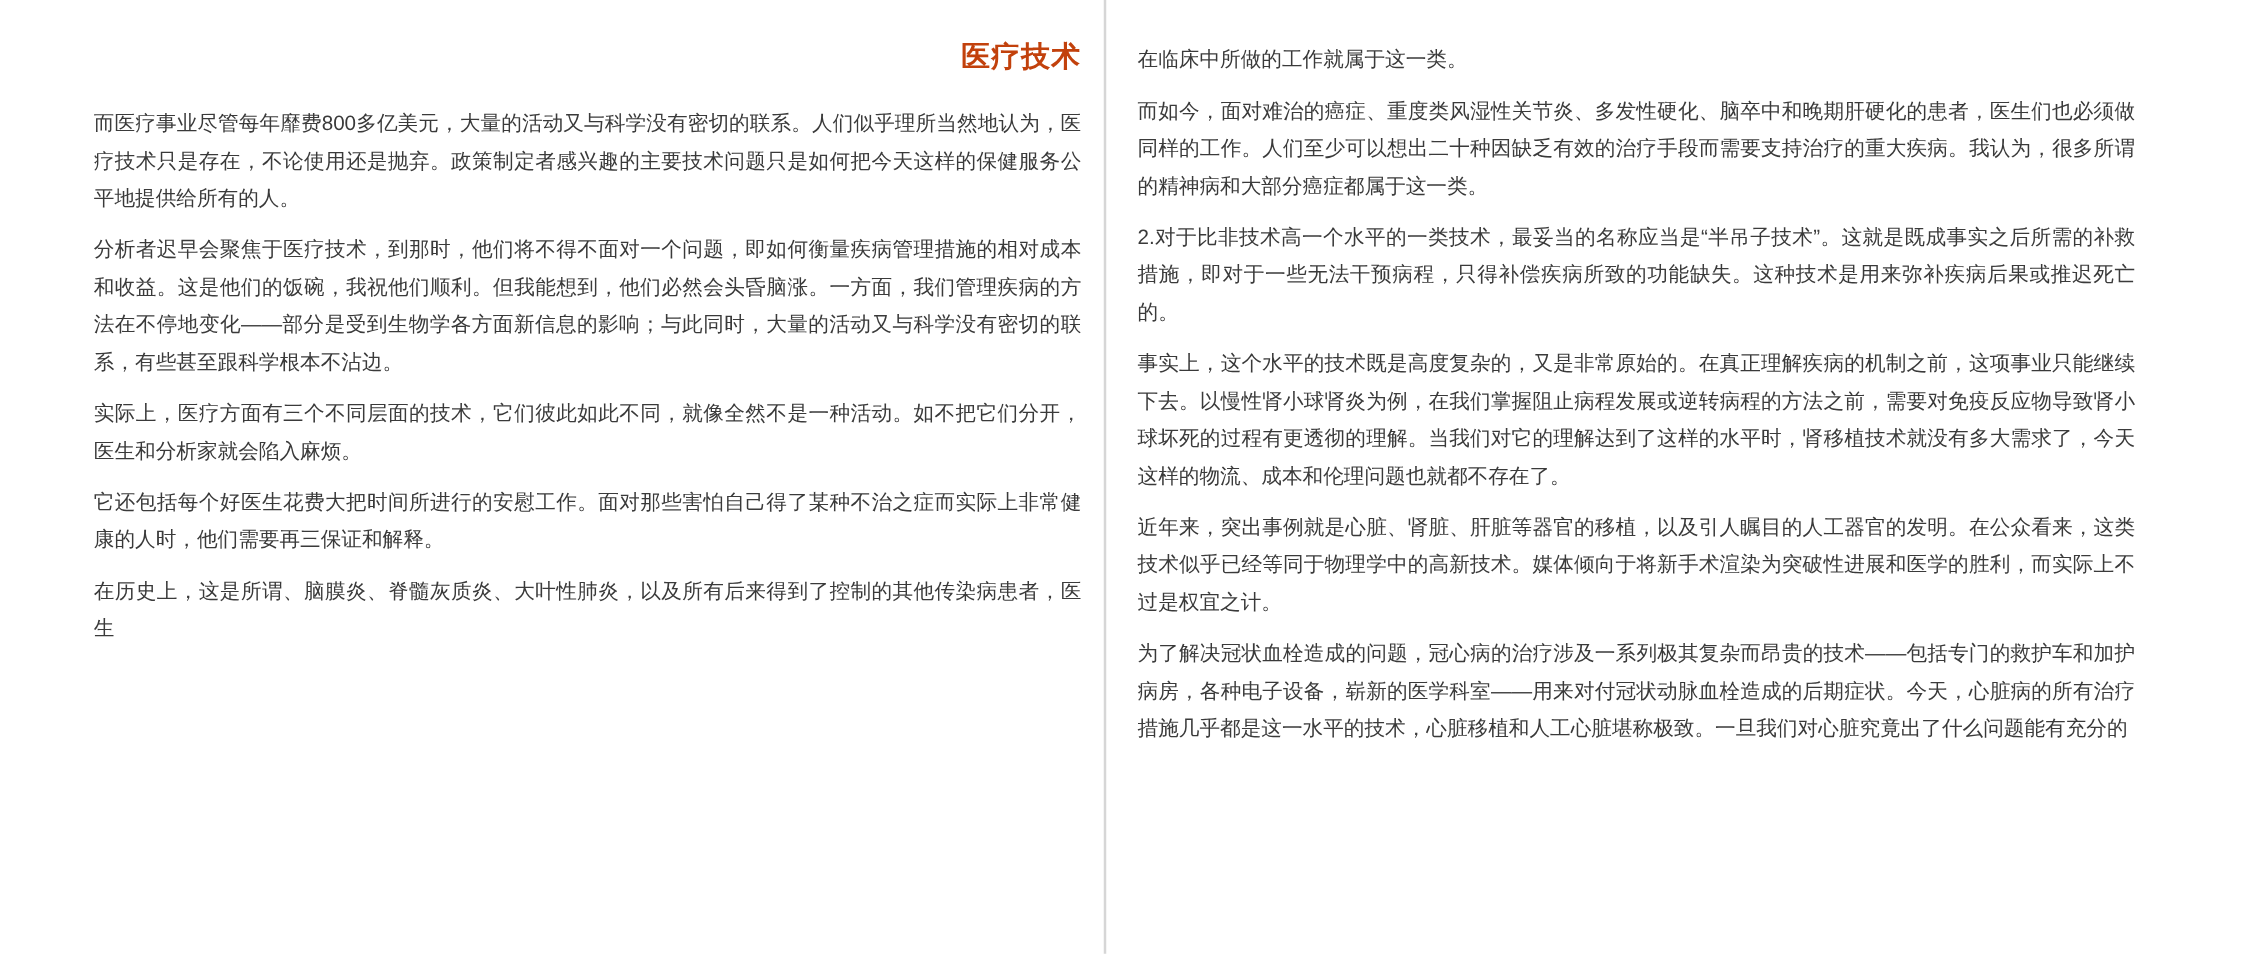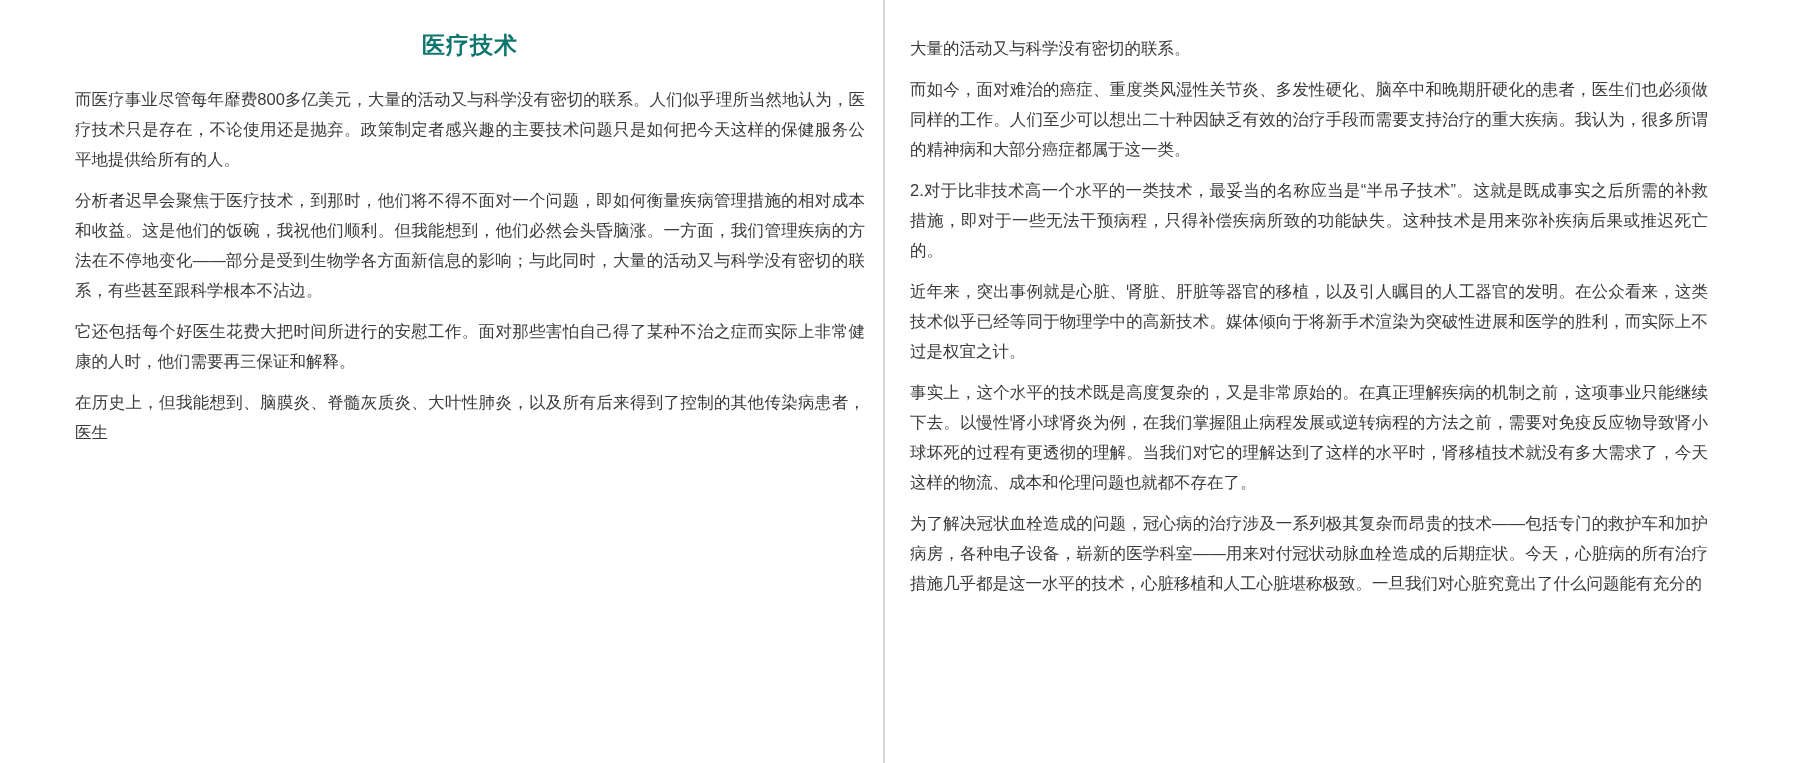--- a/index.html
+++ b/index.html
@@ -35,23 +35,23 @@
   .column-right {
     left: 910px;
     top: 22px;
     width: 798px;
   }
   .doc-title {
     font-size: 23px;
     line-height: 30px;
     font-weight: bold;
     margin: 8px 0 24px 0;
-    color: #0f766e;
+    color: #c2410c;
     letter-spacing: 1px;
-    text-align: center;
+    text-align: right;
   }
   .column p {
     margin: 11px 0;
   }
   .page-divider {
     position: absolute;
     left: 883px;
     top: 0;
     width: 2px;
     height: 763px;
@@ -60,28 +60,29 @@
 </style>
 </head>
 <body>
 
 <div class="page">
 
   <div class="column column-left">
     <h1 class="doc-title">医疗技术</h1>
     <p>而医疗事业尽管每年靡费800多亿美元，大量的活动又与科学没有密切的联系。人们似乎理所当然地认为，医疗技术只是存在，不论使用还是抛弃。政策制定者感兴趣的主要技术问题只是如何把今天这样的保健服务公平地提供给所有的人。</p>
     <p>分析者迟早会聚焦于医疗技术，到那时，他们将不得不面对一个问题，即如何衡量疾病管理措施的相对成本和收益。这是他们的饭碗，我祝他们顺利。但我能想到，他们必然会头昏脑涨。一方面，我们管理疾病的方法在不停地变化——部分是受到生物学各方面新信息的影响；与此同时，大量的活动又与科学没有密切的联系，有些甚至跟科学根本不沾边。</p>
+    <p>实际上，医疗方面有三个不同层面的技术，它们彼此如此不同，就像全然不是一种活动。如不把它们分开，医生和分析家就会陷入麻烦。</p>
     <p>它还包括每个好医生花费大把时间所进行的安慰工作。面对那些害怕自己得了某种不治之症而实际上非常健康的人时，他们需要再三保证和解释。</p>
-    <p>在历史上，但我能想到、脑膜炎、脊髓灰质炎、大叶性肺炎，以及所有后来得到了控制的其他传染病患者，医生</p>
+    <p>在历史上，这是所谓、脑膜炎、脊髓灰质炎、大叶性肺炎，以及所有后来得到了控制的其他传染病患者，医生</p>
   </div>
 
   <div class="page-divider"></div>
 
   <div class="column column-right">
-    <p>大量的活动又与科学没有密切的联系。</p>
+    <p>在临床中所做的工作就属于这一类。</p>
     <p>而如今，面对难治的癌症、重度类风湿性关节炎、多发性硬化、脑卒中和晚期肝硬化的患者，医生们也必须做同样的工作。人们至少可以想出二十种因缺乏有效的治疗手段而需要支持治疗的重大疾病。我认为，很多所谓的精神病和大部分癌症都属于这一类。</p>
     <p>2.对于比非技术高一个水平的一类技术，最妥当的名称应当是“半吊子技术”。这就是既成事实之后所需的补救措施，即对于一些无法干预病程，只得补偿疾病所致的功能缺失。这种技术是用来弥补疾病后果或推迟死亡的。</p>
+    <p>事实上，这个水平的技术既是高度复杂的，又是非常原始的。在真正理解疾病的机制之前，这项事业只能继续下去。以慢性肾小球肾炎为例，在我们掌握阻止病程发展或逆转病程的方法之前，需要对免疫反应物导致肾小球坏死的过程有更透彻的理解。当我们对它的理解达到了这样的水平时，肾移植技术就没有多大需求了，今天这样的物流、成本和伦理问题也就都不存在了。</p>
     <p>近年来，突出事例就是心脏、肾脏、肝脏等器官的移植，以及引人瞩目的人工器官的发明。在公众看来，这类技术似乎已经等同于物理学中的高新技术。媒体倾向于将新手术渲染为突破性进展和医学的胜利，而实际上不过是权宜之计。</p>
-    <p>事实上，这个水平的技术既是高度复杂的，又是非常原始的。在真正理解疾病的机制之前，这项事业只能继续下去。以慢性肾小球肾炎为例，在我们掌握阻止病程发展或逆转病程的方法之前，需要对免疫反应物导致肾小球坏死的过程有更透彻的理解。当我们对它的理解达到了这样的水平时，肾移植技术就没有多大需求了，今天这样的物流、成本和伦理问题也就都不存在了。</p>
     <p>为了解决冠状血栓造成的问题，冠心病的治疗涉及一系列极其复杂而昂贵的技术——包括专门的救护车和加护病房，各种电子设备，崭新的医学科室——用来对付冠状动脉血栓造成的后期症状。今天，心脏病的所有治疗措施几乎都是这一水平的技术，心脏移植和人工心脏堪称极致。一旦我们对心脏究竟出了什么问题能有充分的</p>
   </div>
 
 </div>
 
 </body></html>

